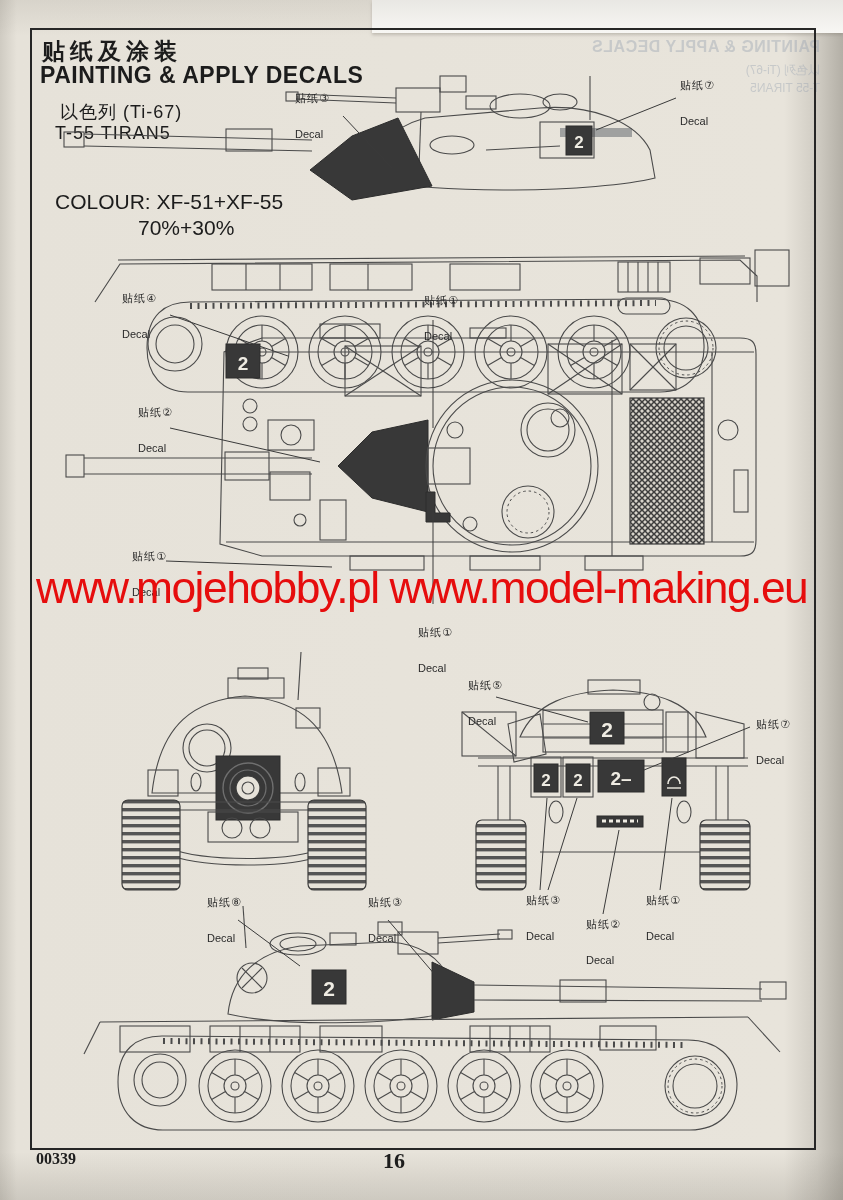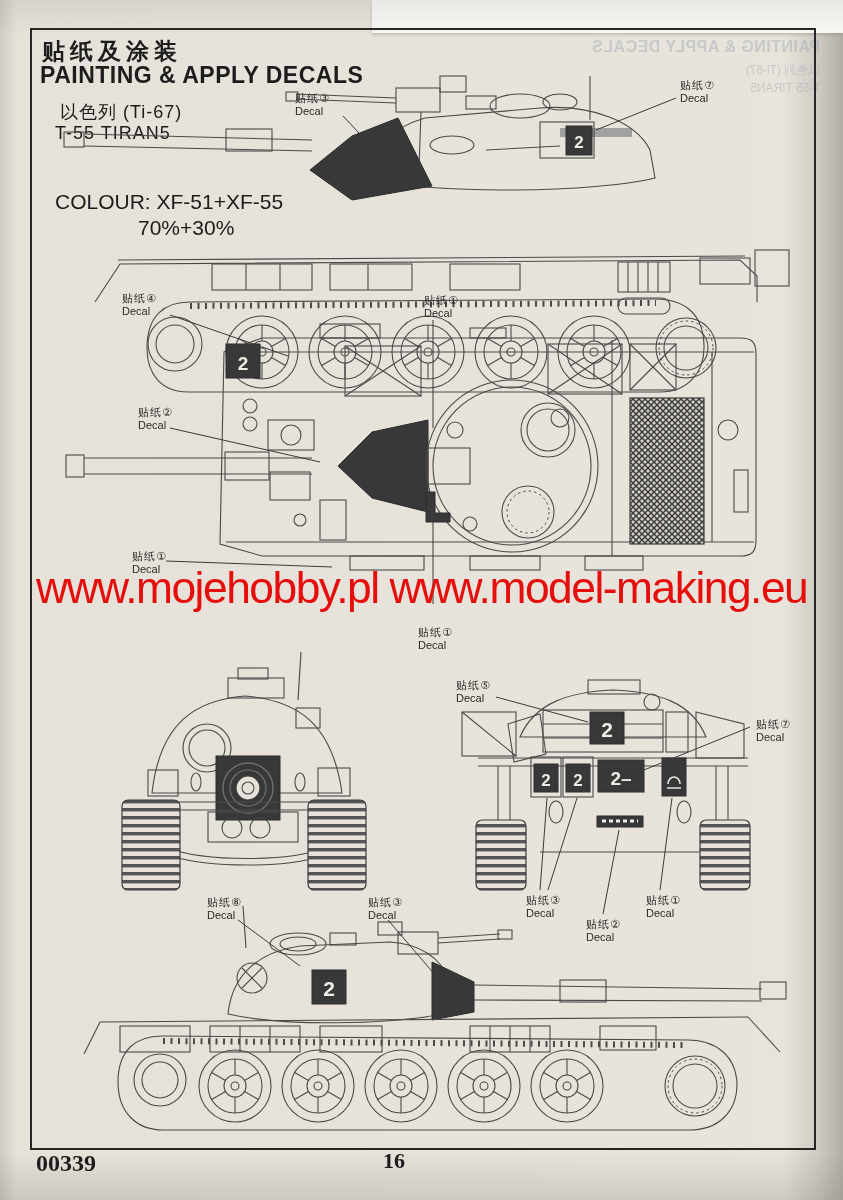--- a/index.html
+++ b/index.html
@@ -26,26 +26,26 @@
   .colour2{left:138px;top:216px;font-size:21px;}
   .ghost{position:absolute;left:470px;top:38px;width:350px;color:#9aa4b2;opacity:.42;
     transform:scaleX(-1);text-align:left;filter:blur(.4px);}
   .ghost .g1{font-size:16px;font-weight:bold;letter-spacing:.5px;}
   .ghost .g2{font-size:12px;margin-top:6px;}
   .ghost .g3{font-size:12px;margin-top:2px;}
   .ghost-bar{position:absolute;left:560px;top:128px;width:72px;height:9px;background:#4a4f58;opacity:.45;}
   .diagram{position:absolute;left:0;top:0;z-index:2;}
   .callout{position:absolute;z-index:3;color:#2a2a2a;line-height:1.2;font-size:11px;}
   .callout .cn{display:block;letter-spacing:1px;}
-  .callout .en{display:block;}
+  .callout .en{display:block;margin-top:23px;}
   .watermark{position:absolute;left:36px;top:562px;width:790px;z-index:5;
     font-size:45px;letter-spacing:-1.5px;white-space:nowrap;font-weight:normal;
     transform:scaleX(.985);transform-origin:left center;}
   .footer-kit{position:absolute;left:36px;top:1150px;font-family:"Liberation Serif","DejaVu Serif",serif;
-    font-weight:bold;font-size:24px;color:#1d1d1d;z-index:4;text-align:right;}
+    font-weight:bold;font-size:16px;color:#1d1d1d;z-index:4;text-align:right;}
   .footer-page{position:absolute;left:0;top:1148px;width:788px;text-align:center;
     font-family:"Liberation Serif","DejaVu Serif",serif;font-weight:bold;font-size:22px;color:#1d1d1d;z-index:4;}
   
   .ln{fill:none;stroke:#4a4a4a;stroke-width:1.1;}
   .dk{fill:#383838;stroke:#2c2c2c;stroke-width:1;}
   .teeth{fill:none;stroke:#4a4a4a;stroke-width:6;stroke-dasharray:2 5.5;}
   .bolt{fill:none;stroke:#4a4a4a;stroke-width:1;stroke-dasharray:2.5 3;}
   .lead{fill:none;stroke:#3a3a3a;stroke-width:1;}
   text.num{fill:#efece3;font-family:"Liberation Sans","DejaVu Sans",sans-serif;font-weight:bold;}
   .wdash{stroke:#efece3;stroke-width:3;stroke-dasharray:4 3;}
@@ -389,21 +389,21 @@
       <span class="en">Decal</span>
     </div>
   <div class="callout" style="left:132px;top:550px">
       <span class="cn">贴纸①</span>
       <span class="en">Decal</span>
     </div>
   <div class="callout" style="left:418px;top:626px">
       <span class="cn">贴纸①</span>
       <span class="en">Decal</span>
     </div>
-  <div class="callout" style="left:456px;top:679px">
+  <div class="callout" style="left:468px;top:679px">
       <span class="cn">贴纸⑤</span>
       <span class="en">Decal</span>
     </div>
   <div class="callout" style="left:756px;top:718px">
       <span class="cn">贴纸⑦</span>
       <span class="en">Decal</span>
     </div>
   <div class="callout" style="left:526px;top:894px">
       <span class="cn">贴纸③</span>
       <span class="en">Decal</span>

